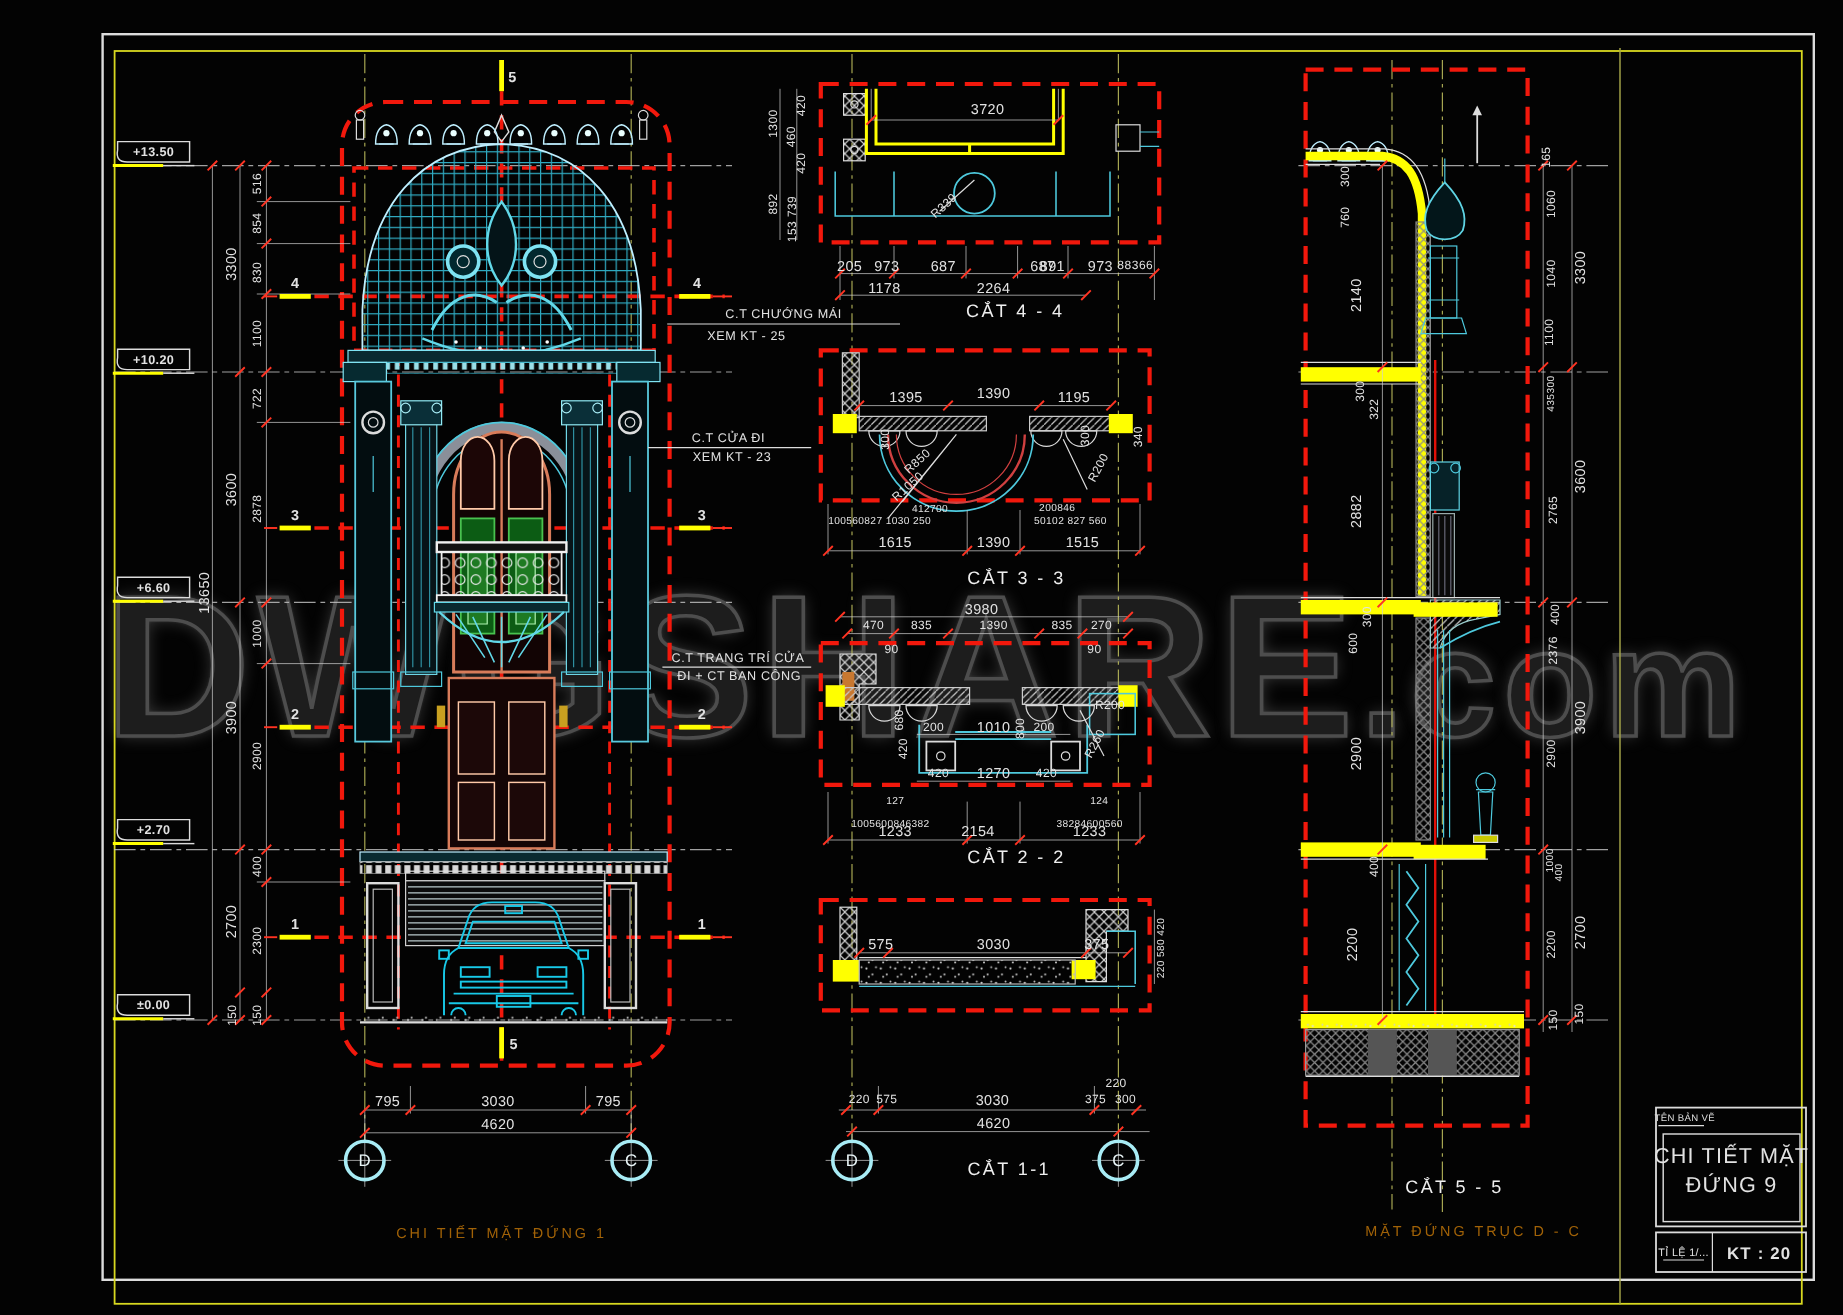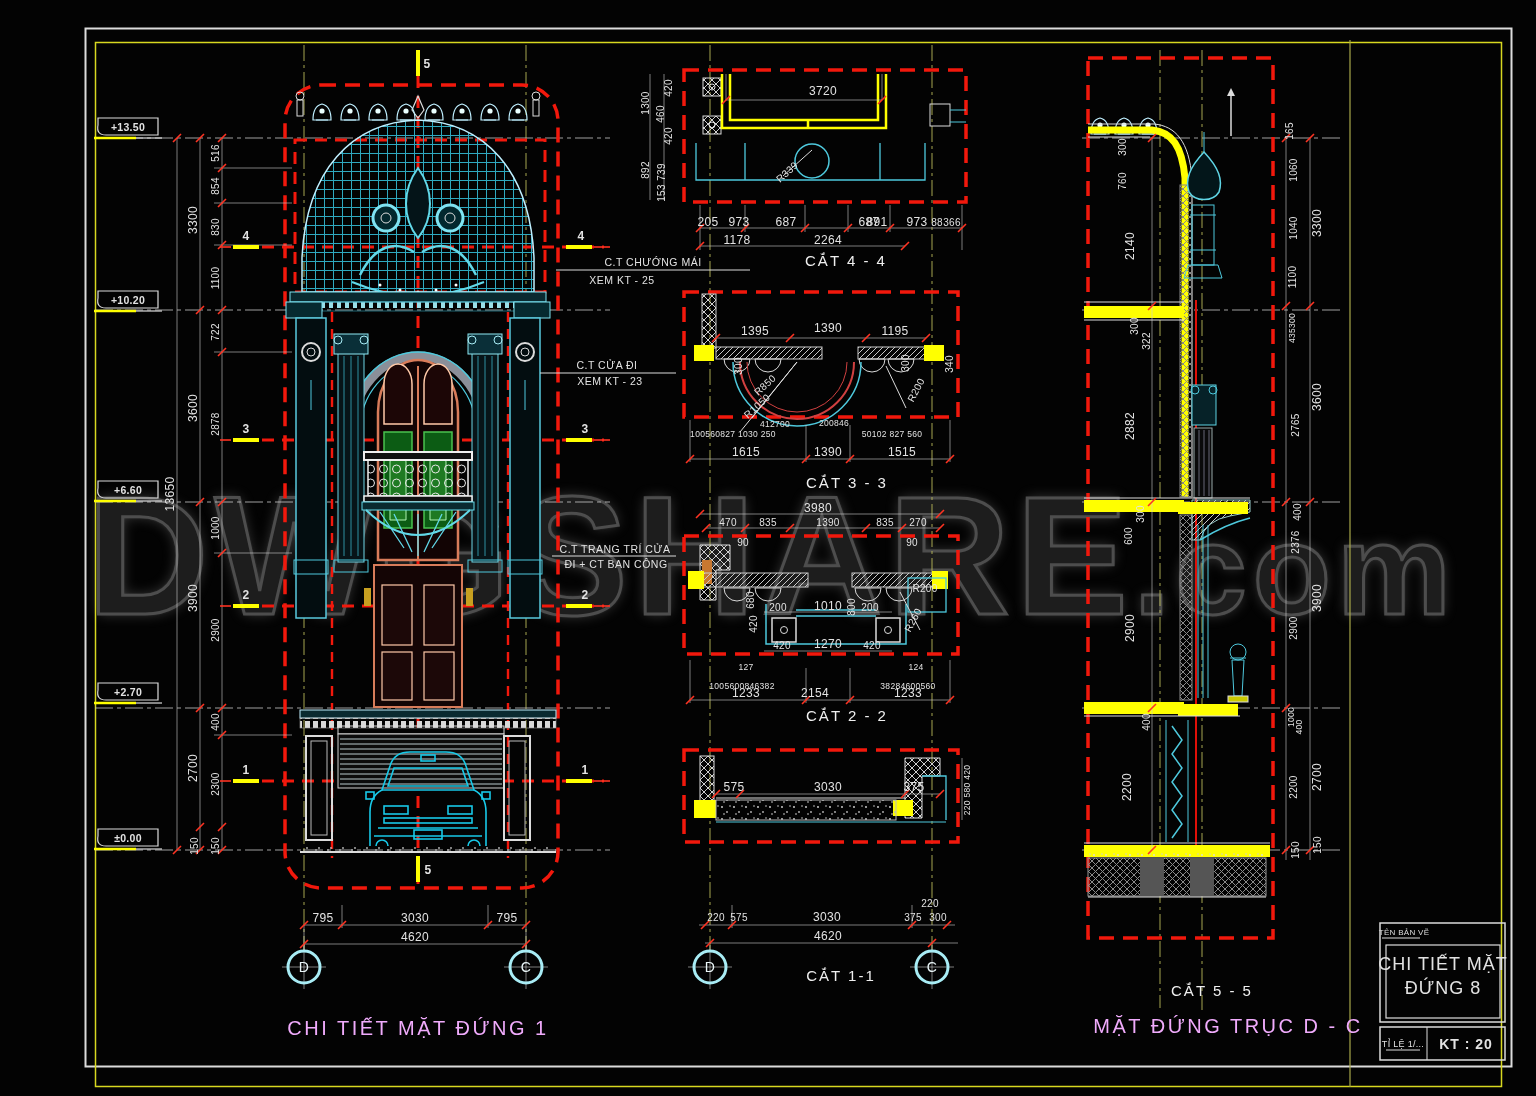--- a/index.html
+++ b/index.html
@@ -4,21 +4,21 @@
 <style>
   html,body{margin:0;padding:0;background:#000;}
   #sheet{position:relative;width:1536px;height:1096px;background:#030303;overflow:hidden;
          font-family:"Liberation Sans",sans-serif;}
   .lbl{position:absolute;transform:translate(-50%,-50%);font-size:10px;color:#e2e2e2;
        white-space:nowrap;z-index:4;letter-spacing:.3px;}
   .lbl.v{transform:translate(-50%,-50%) rotate(-90deg);}
   .lbl.s9{font-size:8.5px;}
   .lbl.s12{font-size:12px;}
   .lbl.sec{font-size:15px;letter-spacing:2px;color:#efefef;margin-left:20px;}
-  .lbl.ttl{font-size:20px;letter-spacing:2.5px;color:#f0abfc;}
+  .lbl.ttl{font-size:12px;letter-spacing:2.5px;color:#a16207;}
   .lbl.flagtxt{font-size:10.5px;font-weight:bold;}
   .lbl.mk{font-size:12px;font-weight:bold;}
   .lbl.bub{font-size:14px;color:#eaf6f8;}
   .lbl.note{font-size:10.5px;letter-spacing:.5px;}
   .lbl.rot45{transform:translate(-50%,-50%) rotate(-42deg);}
   .lbl.rot60{transform:translate(-50%,-50%) rotate(-62deg);}
   .lbl.tbh{font-size:8px;color:#ddd;}
   .lbl.tbn{font-size:18px;font-weight:normal;letter-spacing:1px;}
   .lbl.tbs{font-size:9px;}
   .lbl.tbk{font-size:14px;font-weight:bold;letter-spacing:1px;}
@@ -500,21 +500,21 @@
   <span class="lbl s12" style="left:755px;top:331px">1395</span>
   <span class="lbl s12" style="left:828px;top:328px">1390</span>
   <span class="lbl s12" style="left:895px;top:331px">1195</span>
   <span class="lbl v" style="left:949px;top:364px">340</span>
   <span class="lbl v" style="left:738px;top:366px">300</span>
   <span class="lbl v" style="left:905px;top:363px">300</span>
   <span class="lbl rot45" style="left:765px;top:385px">R850</span>
   <span class="lbl rot45" style="left:757px;top:406px">R1050</span>
   <span class="lbl rot60" style="left:916px;top:390px">R200</span>
   <span class="lbl s9" style="left:775px;top:424px">412700</span>
-  <span class="lbl s9" style="left:834px;top:423px">200846</span>
+  <span class="lbl s9" style="left:881px;top:423px">200846</span>
   <span class="lbl s9" style="left:733px;top:434px">100560827 1030 250</span>
   <span class="lbl s9" style="left:892px;top:434px">50102 827 560</span>
   <span class="lbl s12" style="left:746px;top:452px">1615</span>
   <span class="lbl s12" style="left:828px;top:452px">1390</span>
   <span class="lbl s12" style="left:902px;top:452px">1515</span>
   <span class="lbl sec" style="left:827px;top:482px">CẮT 3 - 3</span>
 
   <span class="lbl s12" style="left:818px;top:508px">3980</span>
   <span class="lbl" style="left:728px;top:522px">470</span>
   <span class="lbl" style="left:768px;top:522px">835</span>
@@ -585,17 +585,17 @@
   <span class="lbl v s9" style="left:1299px;top:727px">400</span>
   <span class="lbl v" style="left:1293px;top:787px">2200</span>
   <span class="lbl v s12" style="left:1317px;top:777px">2700</span>
   <span class="lbl v" style="left:1295px;top:850px">150</span>
   <span class="lbl v" style="left:1317px;top:845px">150</span>
   <span class="lbl sec" style="left:1192px;top:990px">CẮT 5 - 5</span>
   <span class="lbl ttl" style="left:1228px;top:1026px">MẶT ĐỨNG TRỤC D - C</span>
 
   <span class="lbl tbh" style="left:1404px;top:932px">TÊN BẢN VẼ</span>
   <span class="lbl tbn" style="left:1443px;top:964px">CHI TIẾT MẶT</span>
-  <span class="lbl tbn" style="left:1443px;top:988px">ĐỨNG 8</span>
+  <span class="lbl tbn" style="left:1443px;top:988px">ĐỨNG 9</span>
   <span class="lbl tbs" style="left:1403px;top:1044px">TỈ LỆ 1/...</span>
   <span class="lbl tbk" style="left:1466px;top:1044px">KT : 20</span>
 
 </div>
 
 </body></html>

